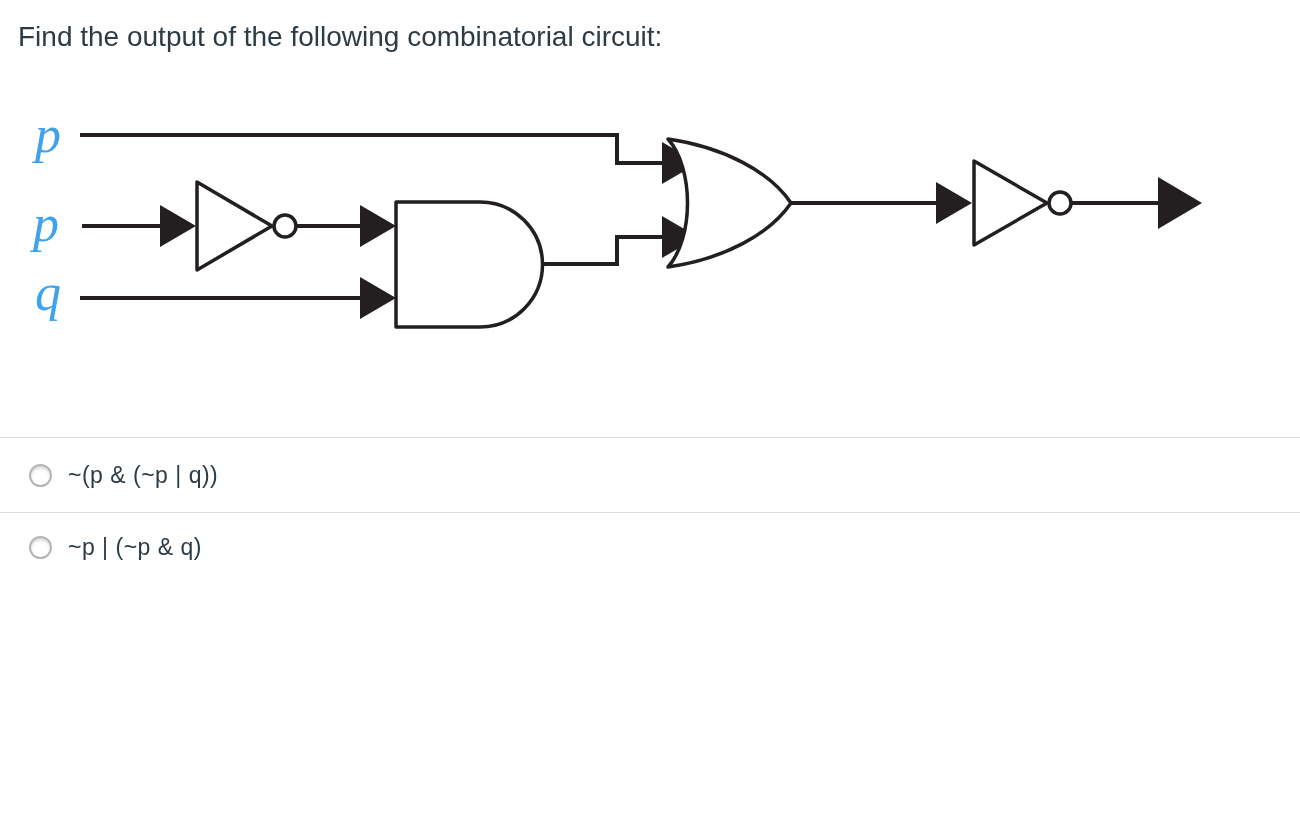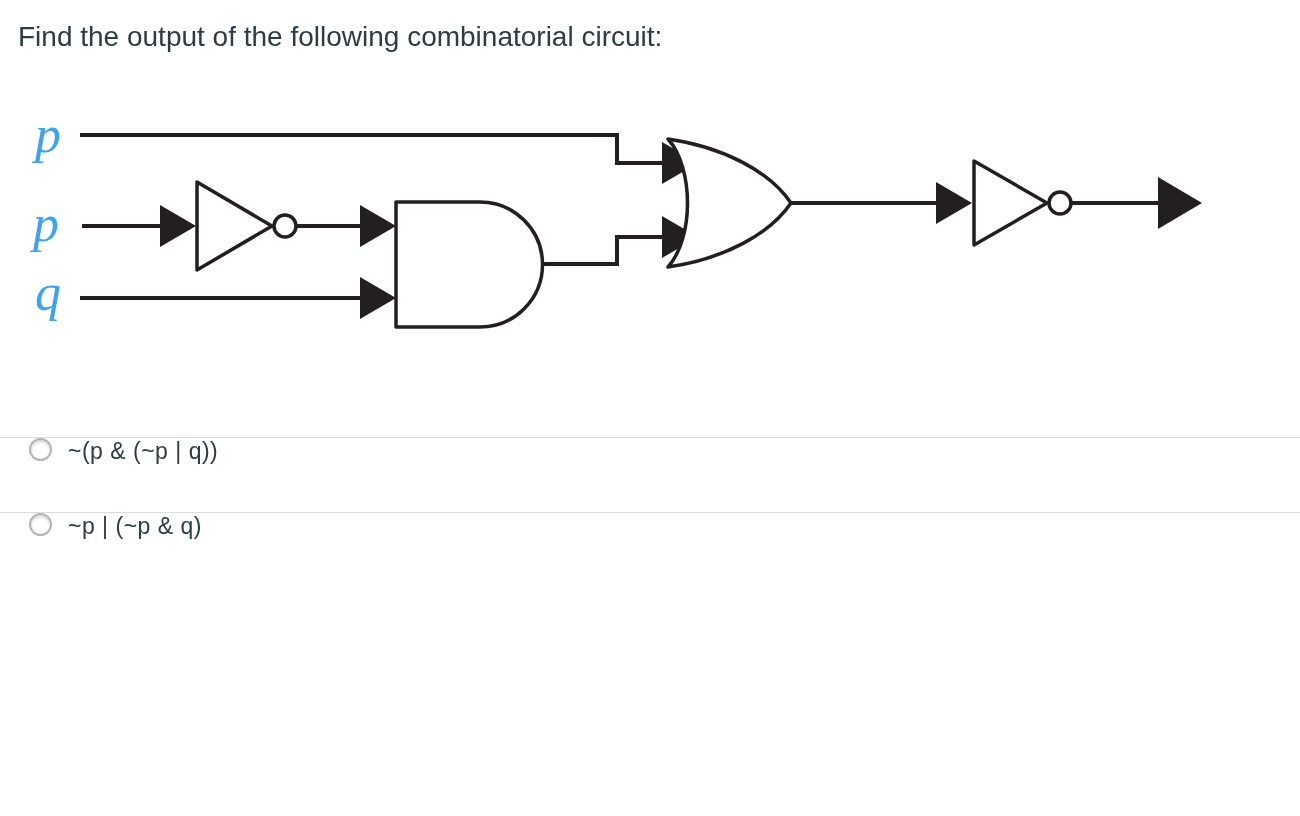--- a/index.html
+++ b/index.html
@@ -38,20 +38,21 @@
     fill: #3fa2ec;
   }
   .options {
     position: absolute;
     left: 0;
     top: 437px;
     width: 1300px;
   }
   .option-row {
     display: flex;
+    align-items: center;
     height: 75px;
     border-top: 1px solid #dcdcdc;
     padding-left: 29px;
     cursor: pointer;
     background: #fff;
   }
   .option-row:last-child { height: 70px; }
   .radio {
     width: 23px;
     height: 23px;

